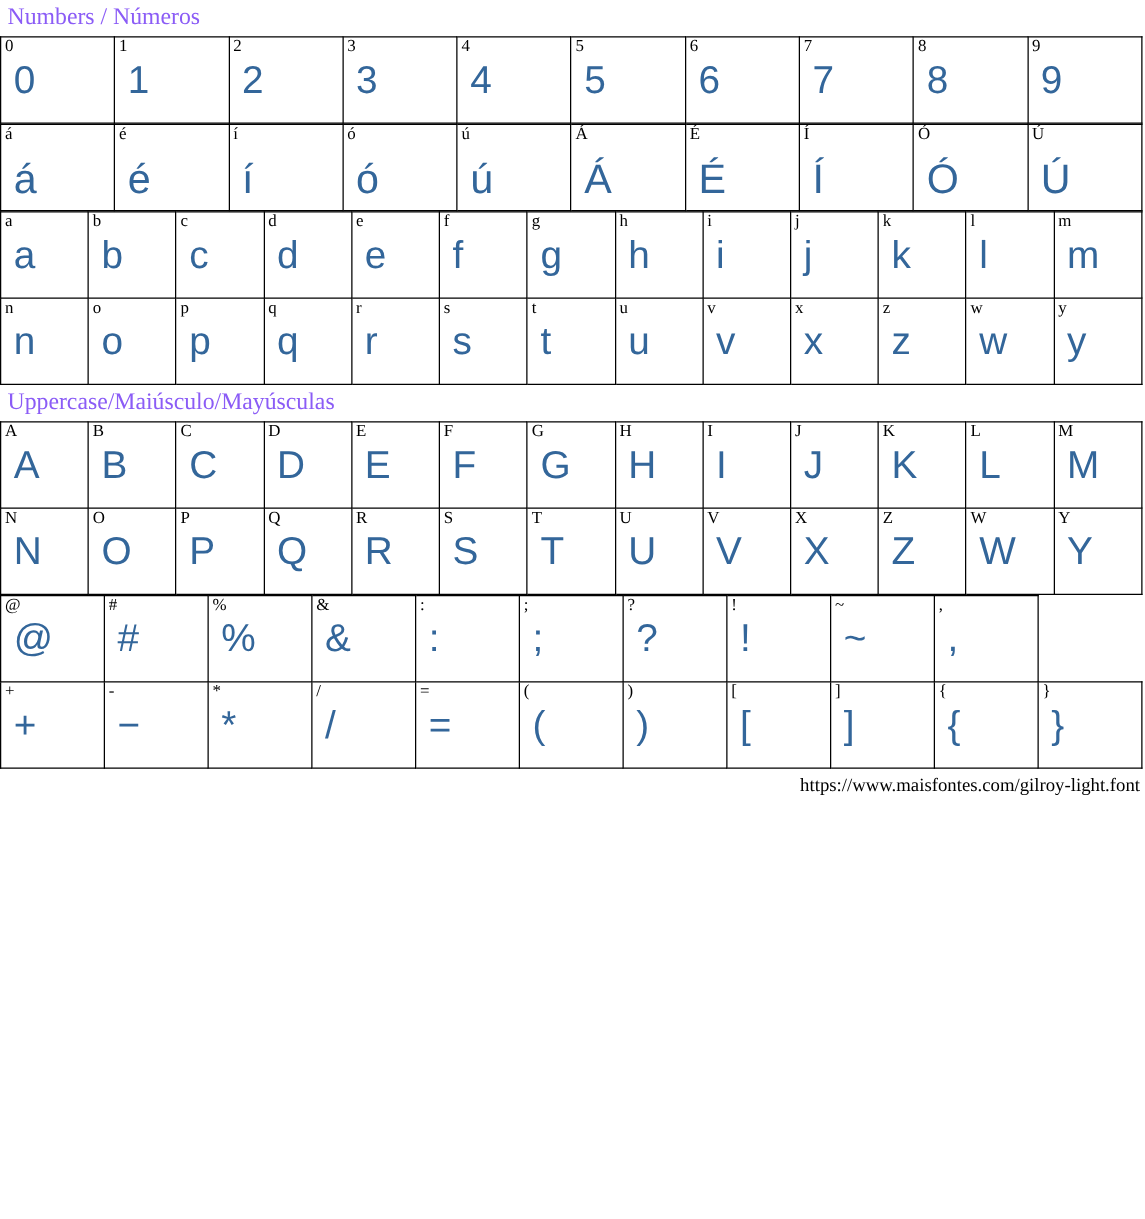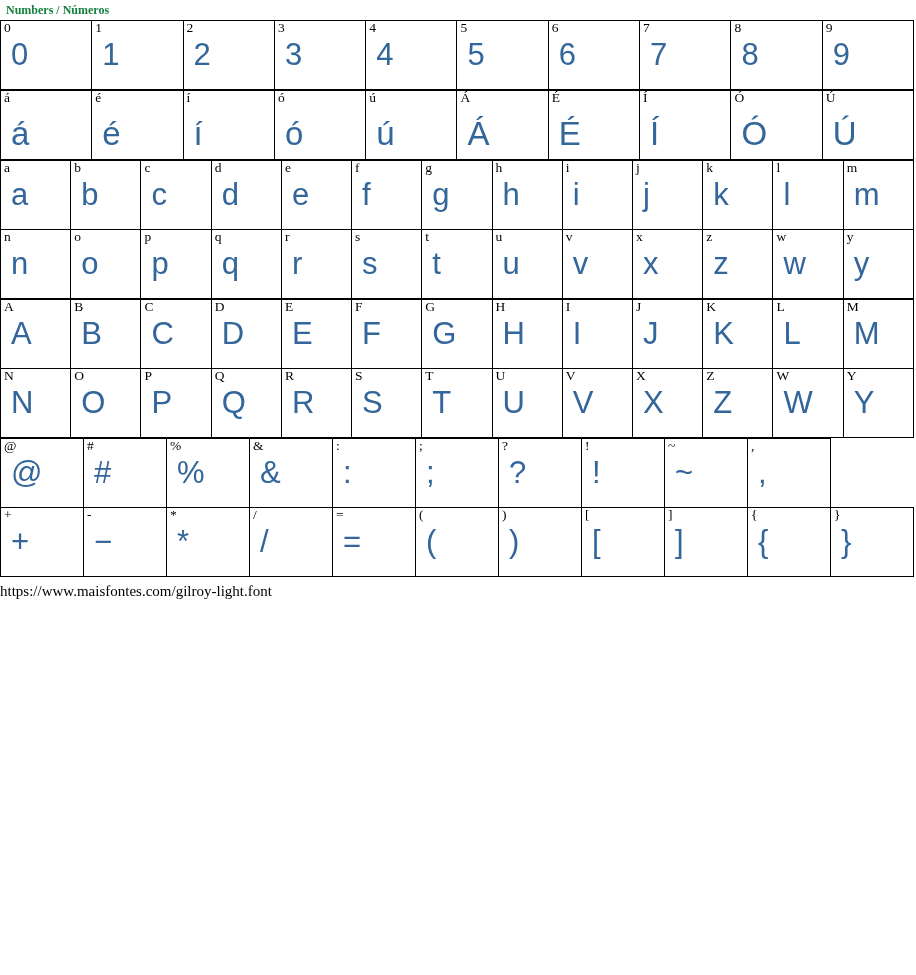--- a/index.html
+++ b/index.html
@@ -15,23 +15,23 @@
     overflow: hidden;
   }
   .page {
     position: relative;
     width: 916px;
     height: 975px;
     box-sizing: border-box;
   }
   .section-title {
     font-family: "Liberation Serif", serif;
-    font-weight: bold;
-    font-size: 12px;
-    color: #15803d;
+    font-weight: normal;
+    font-size: 19px;
+    color: #8b5cf6;
     padding: 3px 0 3px 6px;
     line-height: 1.2;
   }
   table.glyphs {
     border-collapse: collapse;
     width: 914px;
     table-layout: fixed;
     margin: 0;
   }
   table.glyphs td {
@@ -62,20 +62,21 @@
     top: 18px;
     font-family: "Liberation Sans", sans-serif;
     font-weight: 300;
     font-size: 31px;
     color: #33669a;
     line-height: 1;
   }
   .row-tall td { height: 83px; }
   .row-tall .glyph { top: 26px; font-size: 33px; }
   .footer {
+    text-align: right;
     font-family: "Liberation Serif", serif;
     font-size: 15px;
     color: #000000;
     padding: 6px 4px 0 0;
   }
 </style>
 </head>
 <body>
 
 <div class="page">
@@ -373,20 +374,21 @@
       <td>
             <div class="cell">
               <span class="code">y</span>
               <span class="glyph">y</span>
             </div>
           </td>
     </tr>
   </tbody>
     </table>
 
+  <div class="section-title">Uppercase/Maiúsculo/Mayúsculas</div>
   <table class="glyphs">
     <tbody>
         <tr>
       <td>
             <div class="cell">
               <span class="code">A</span>
               <span class="glyph">A</span>
             </div>
           </td>
       <td>

